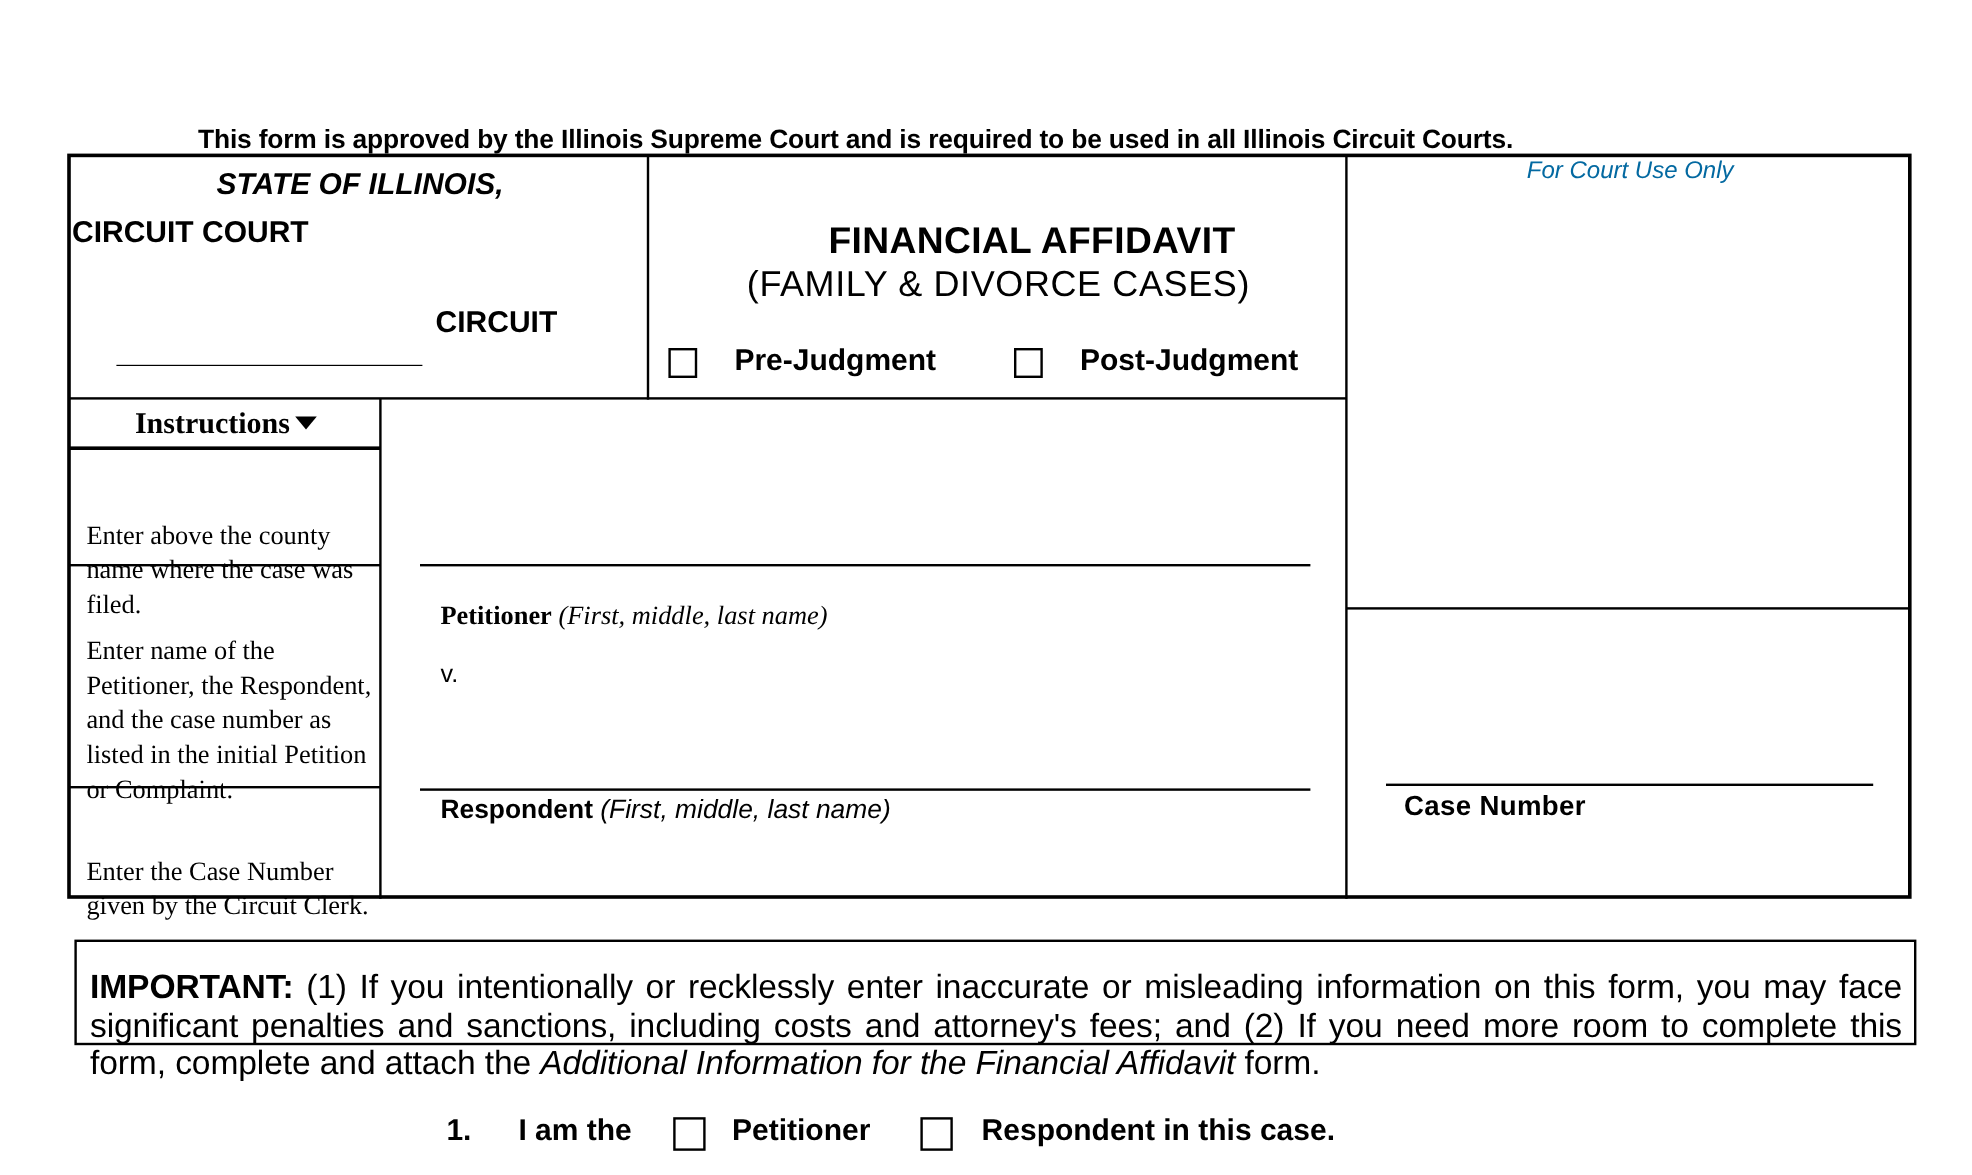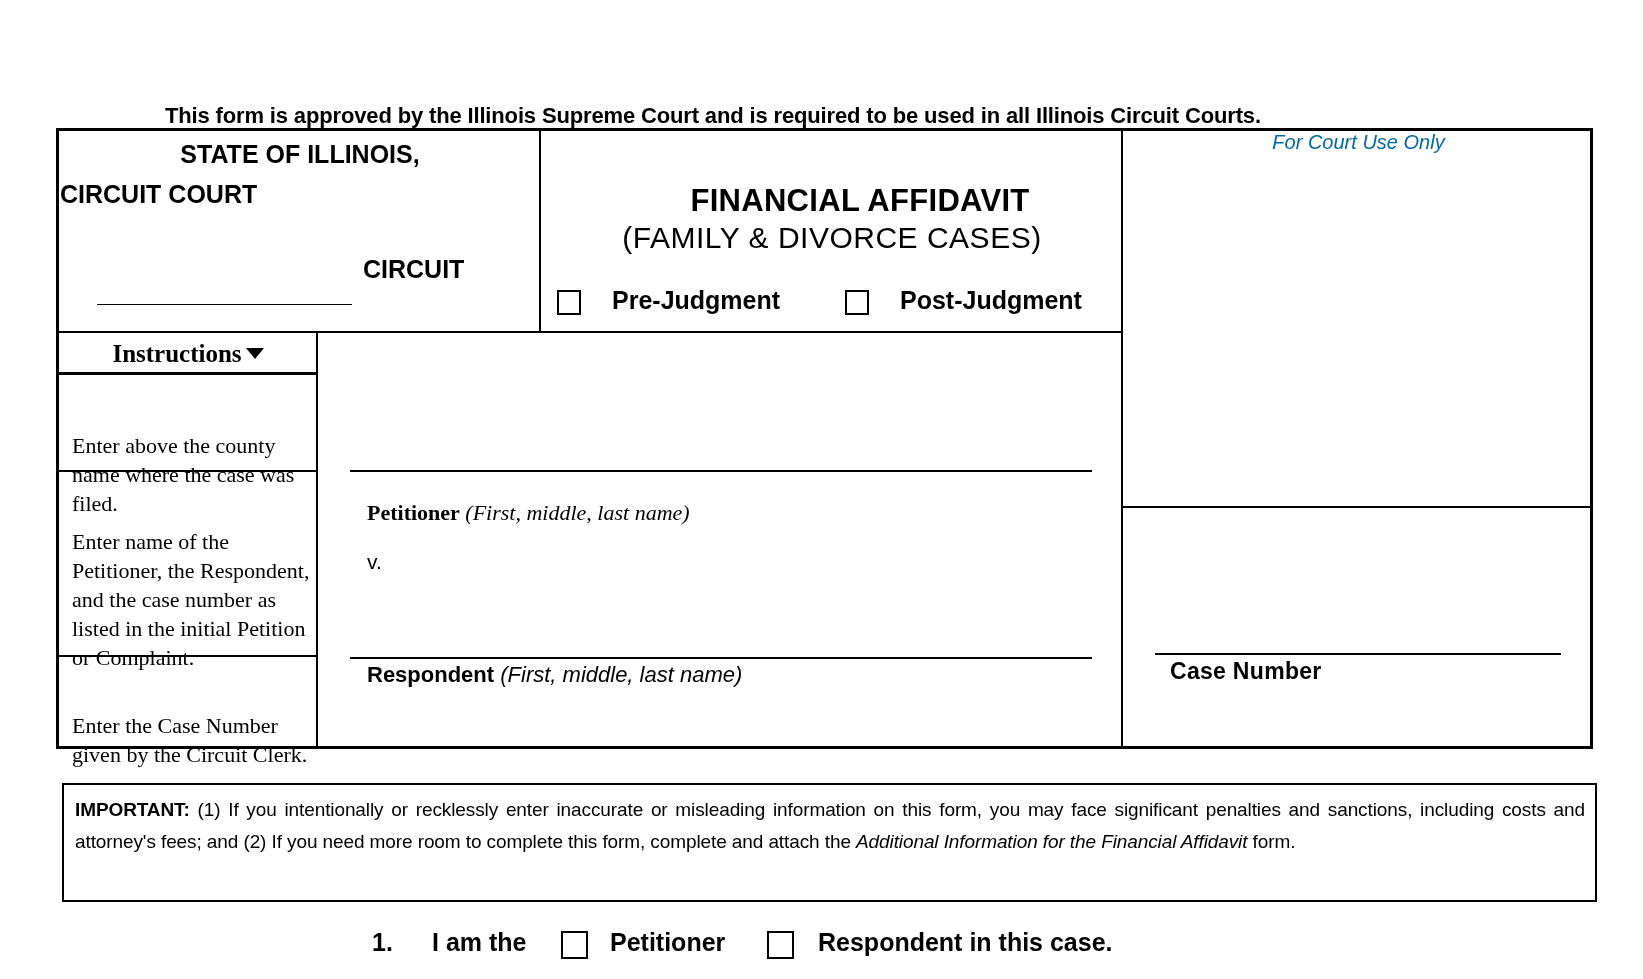--- a/index.html
+++ b/index.html
@@ -7,21 +7,21 @@
   .abs { position: absolute; }
   .hline { position: absolute; background: #000; }
   .vline { position: absolute; background: #000; }
   .checkbox { position: absolute; width: 24px; height: 25px; border: 2px solid #000; background: #fff; box-sizing: border-box; cursor: pointer; }
 
   #approval { left: 165px; top: 103px; font-size: 22px; font-weight: bold; white-space: nowrap; letter-spacing: -0.15px; }
 
   
   #frame { left: 56px; top: 128px; width: 1537px; height: 621px; border: 3px solid #000; box-sizing: border-box; }
 
-  #state-line1 { left: 60px; width: 480px; top: 140px; text-align: center; font-size: 25px; font-weight: bold; }
+  #state-line1 { left: 60px; width: 480px; top: 140px; text-align: center; font-size: 25px; font-weight: bold; font-style: italic; }
   #state-line2 { left: 60px; width: 480px; top: 180px; font-size: 25px; font-weight: bold; }
   #county-label { left: 363px; top: 255px; font-size: 25px; font-weight: bold; }
   #county-input { left: 97px; top: 280px; width: 251px; height: 22px; border: none; border-bottom: 1.5px solid #000; background: transparent; outline: none; font-size: 18px; font-family: "Liberation Sans", sans-serif; }
 
   #title { left: 541px; width: 638px; top: 183px; text-align: center; font-size: 31px; font-weight: bold; letter-spacing: 0.3px; }
   #subtitle { left: 541px; width: 582px; top: 221px; text-align: center; font-size: 30px; letter-spacing: 0.5px; }
   #pre-label { left: 612px; top: 286px; font-size: 25px; font-weight: bold; }
   #post-label { left: 900px; top: 286px; font-size: 25px; font-weight: bold; }
 
   #court-use { left: 1124px; width: 469px; top: 131px; text-align: center; font-size: 20px; font-style: italic; color: #0369a1; }
@@ -32,21 +32,21 @@
   .party-line { position: absolute; left: 350px; width: 742px; height: 2px; background: #000; }
   .party-label { position: absolute; left: 367px; font-size: 22px; white-space: nowrap; }
   .party-label i { font-weight: normal; }
   .party-input { position: absolute; left: 350px; width: 742px; height: 34px; border: none; background: transparent; outline: none; font-size: 20px; font-family: "Liberation Sans", sans-serif; }
   #versus { left: 367px; top: 550px; font-size: 21px; }
 
   #case-line { left: 1155px; top: 653px; width: 406px; height: 2px; }
   #case-label { left: 1170px; top: 658px; font-size: 23px; font-weight: bold; letter-spacing: 0.3px; }
   #case-input { left: 1155px; top: 616px; width: 406px; height: 34px; border: none; background: transparent; outline: none; font-size: 20px; font-family: "Liberation Sans", sans-serif; }
 
-  #important-box { left: 62px; top: 783px; width: 1535px; height: 119px; border: 2px solid #000; box-sizing: border-box; padding: 9px 10px 0 11px; font-size: 19px; line-height: 31.5px; text-align: justify; text-align-last: left; letter-spacing: -0.1px; }
+  #important-box { left: 62px; top: 783px; width: 1535px; height: 88px; border: 2px solid #000; box-sizing: border-box; padding: 22px 10px 0 11px; font-size: 28px; line-height: 31.5px; text-align: justify; text-align-last: left; letter-spacing: -0.1px; }
   #important-box b { font-weight: bold; }
 
   #q1-number { left: 372px; top: 928px; font-size: 25px; font-weight: bold; }
   #q1-text { left: 432px; top: 928px; font-size: 25px; font-weight: bold; }
   #q1-petitioner { left: 610px; top: 928px; font-size: 25px; font-weight: bold; }
   #q1-respondent { left: 818px; top: 928px; font-size: 25px; font-weight: bold; }
 </style>
 </head>
 <body>
 

